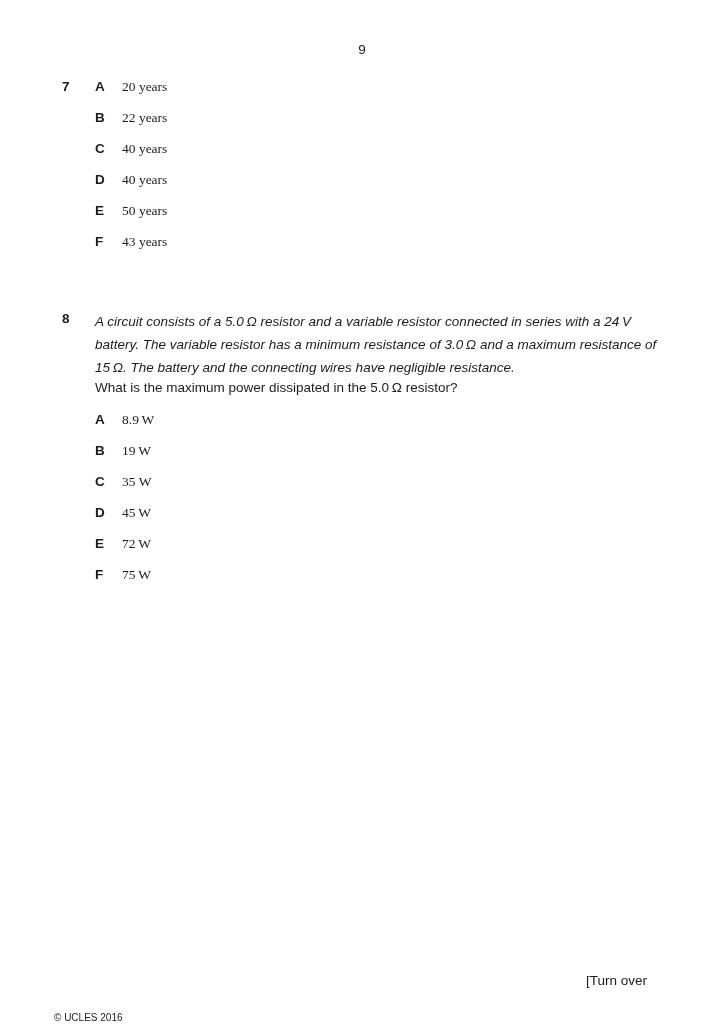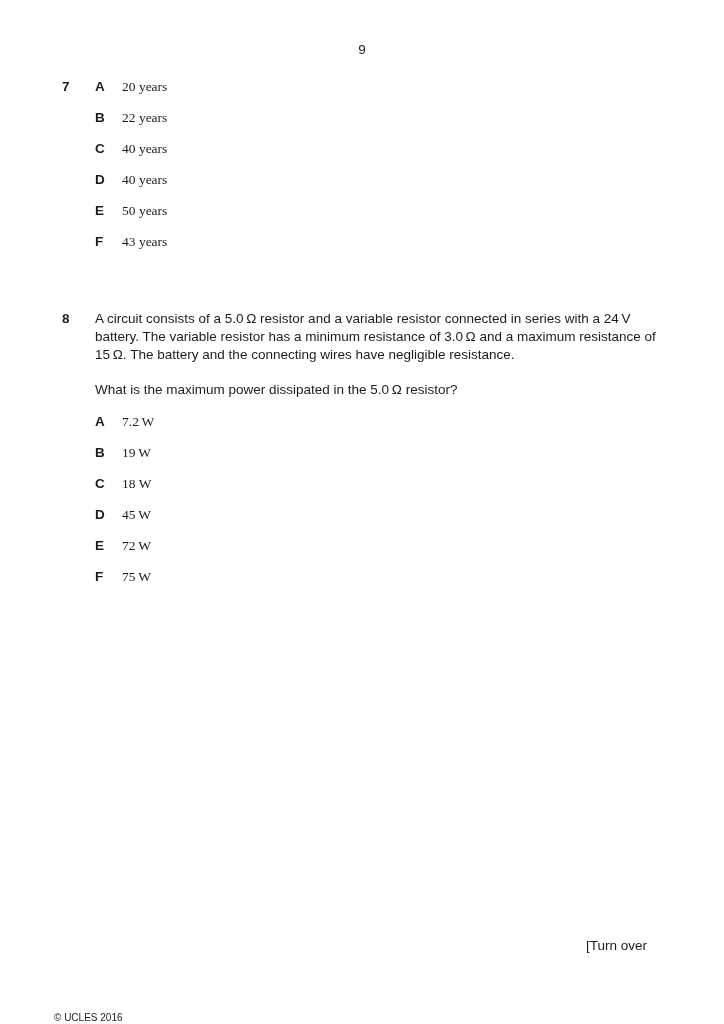--- a/index.html
+++ b/index.html
@@ -36,21 +36,21 @@
     width: 33px;
     flex: 0 0 33px;
   }
   .q-body {
     flex: 1 1 auto;
     max-width: 569px;
   }
   .q-body p {
     margin: 0 0 15px 0;
   }
-  .q8 .q-body p.stem { line-height: 18px; margin-bottom: 17px; }
+  .q8 .q-body p.stem { line-height: 23px; margin-bottom: 0; font-style: italic; }
   .options { margin-top: 0; }
   .option-row {
     display: flex;
     margin-bottom: 14px;
   }
   .opt-letter {
     font-weight: bold;
     width: 27px;
     flex: 0 0 27px;
   }
@@ -59,21 +59,21 @@
     position: absolute;
     left: 54px;
     top: 1011px;
     font-size: 10px;
     line-height: 13px;
     color: #1c1c1c;
   }
   .footer-turnover {
     position: absolute;
     right: 77px;
-    top: 937px;
+    top: 972px;
     font-size: 13.5px;
   }
 </style>
 </head>
 <body>
 
 <div class="page">
 
   <div class="page-number">9</div>
 
@@ -110,29 +110,29 @@
   </div>
 
   <div class="question q8">
     <div class="q-number">8</div>
     <div class="q-body">
       <p class="stem">A circuit consists of a 5.0 Ω resistor and a variable resistor connected in series with a 24 V battery. The variable resistor has a minimum resistance of 3.0 Ω and a maximum resistance of 15 Ω. The battery and the connecting wires have negligible resistance.</p>
       <p>What is the maximum power dissipated in the 5.0 Ω resistor?</p>
       <div class="options">
         <div class="option-row">
           <span class="opt-letter">A</span>
-          <span class="opt-text">7.2 W</span>
+          <span class="opt-text">8.9 W</span>
         </div>
         <div class="option-row">
           <span class="opt-letter">B</span>
           <span class="opt-text">19 W</span>
         </div>
         <div class="option-row">
           <span class="opt-letter">C</span>
-          <span class="opt-text">18 W</span>
+          <span class="opt-text">35 W</span>
         </div>
         <div class="option-row">
           <span class="opt-letter">D</span>
           <span class="opt-text">45 W</span>
         </div>
         <div class="option-row">
           <span class="opt-letter">E</span>
           <span class="opt-text">72 W</span>
         </div>
         <div class="option-row">

